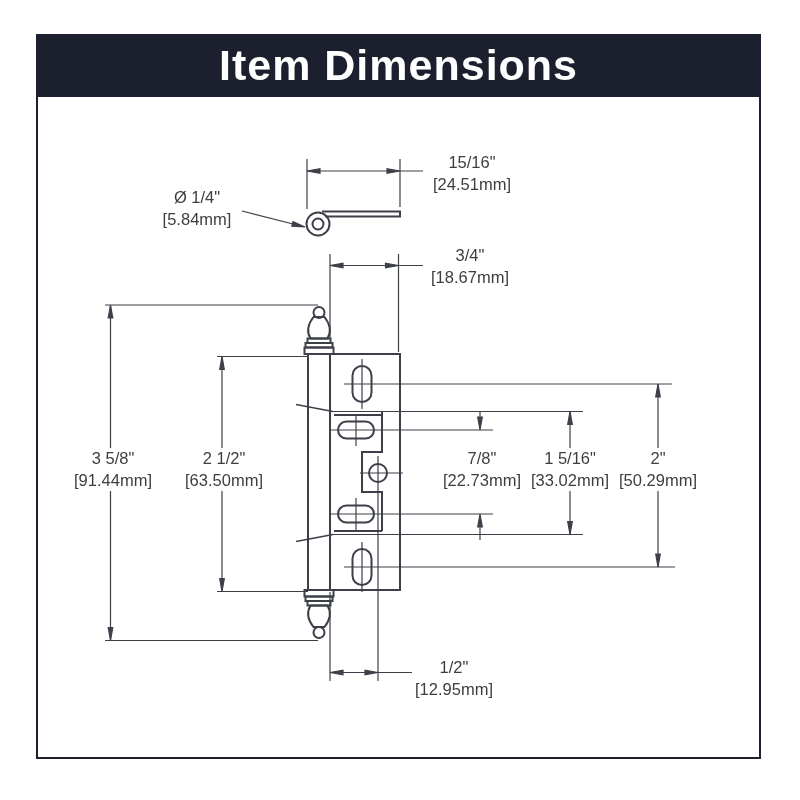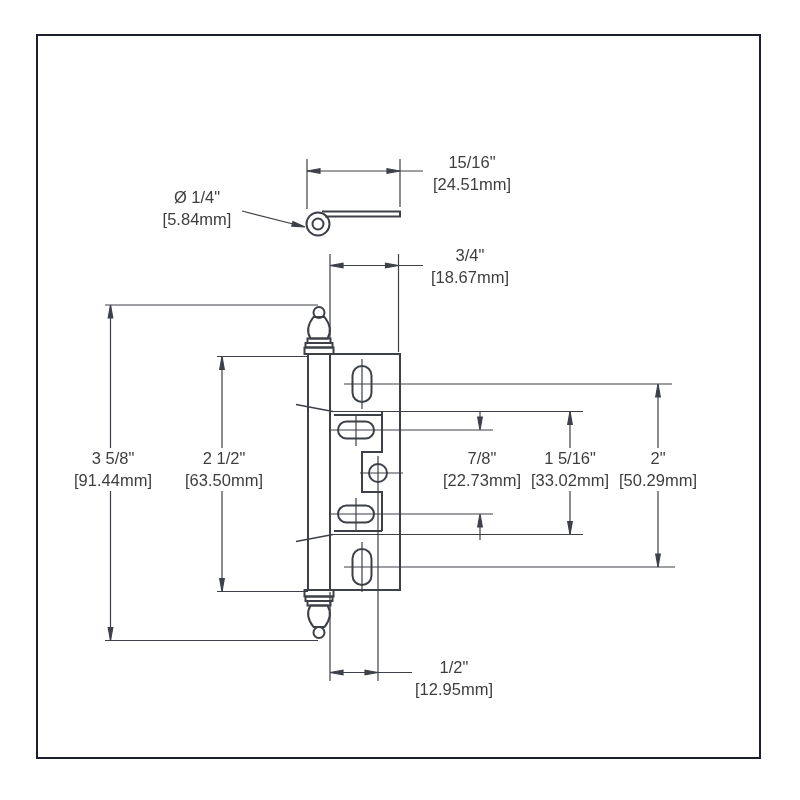--- a/index.html
+++ b/index.html
@@ -13,20 +13,23 @@
   svg.drawing{position:absolute;left:0;top:0;}
   .dim-label{position:absolute;transform:translateX(-50%);text-align:center;
              background:#ffffff;padding:0 3px;display:flex;flex-direction:column;
              color:#3e3e40;font-size:16.5px;line-height:21.5px;white-space:nowrap;}
 </style>
 </head>
 <body>
 
 <div id="stage">
 
+  <div id="titlebar">
+    <span class="title">Item Dimensions</span>
+  </div>
   <div id="frame"></div>
 
   <svg class="drawing" width="800" height="800" viewBox="0 0 800 800" fill="none" stroke="#3d4049" stroke-width="2" stroke-linecap="butt">
 
     <g>
       <circle cx="318" cy="224" r="11.5"></circle>
       <circle cx="318" cy="224" r="5.5"></circle>
       <path d="M322 211.5 H400 V216.5 H325"></path>
     </g>
 

